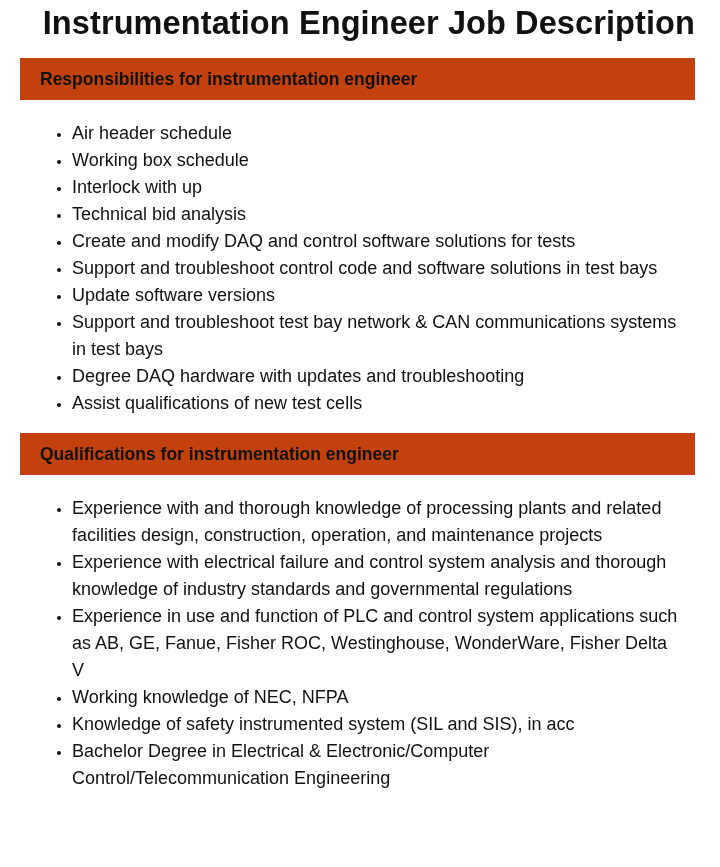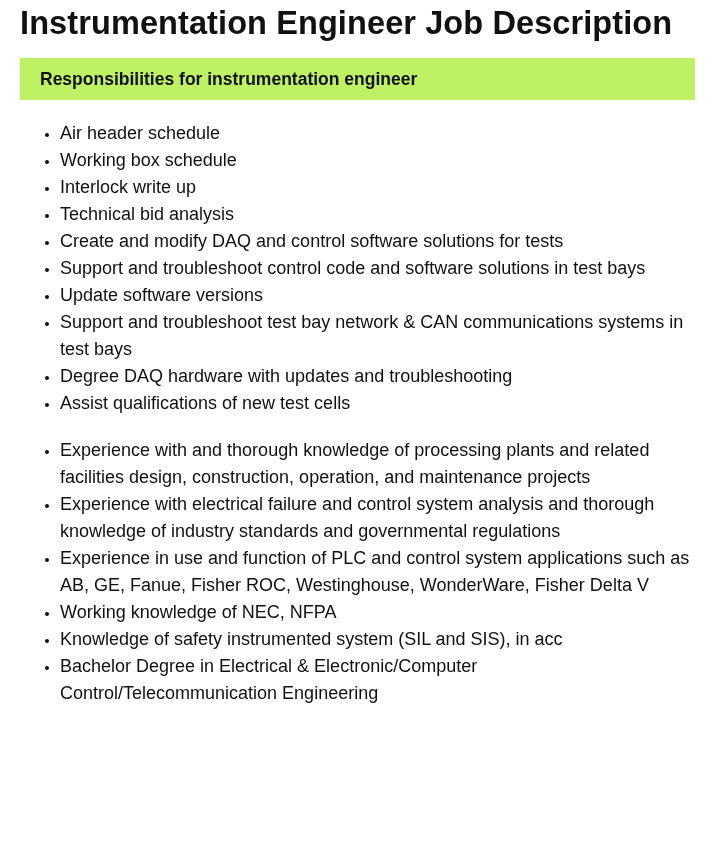--- a/index.html
+++ b/index.html
@@ -4,57 +4,58 @@
   <style>
     html, body { margin: 0; padding: 0; background: #ffffff; }
     body {
       width: 720px; height: 867px; overflow: hidden;
       font-family: "Liberation Sans", "DejaVu Sans", sans-serif;
       color: #111111;
     }
     .page { padding: 0 25px 0 20px; }
     h1 {
       margin: 0; padding-top: 4px;
-      font-size: 32.5px; font-weight: bold; text-align: left;
+      font-size: 32.5px; font-weight: bold; text-align: right;
       line-height: 38px; letter-spacing: 0.1px;
     }
     .intro {
       margin: 20px 0 0 0; font-size: 18px; line-height: 27px;
     }
     .section-header {
-      margin-top: 16px; background: #bef264;
+      margin-top: 16px; background: #c2410c;
       height: 42px; line-height: 42px;
       padding-left: 20px; font-size: 17.5px; font-weight: bold;
     }
-    ul { margin: 0; padding: 0 0 0 40px; list-style: disc; }
+    ul { margin: 12px; padding: 0 0 0 40px; list-style: disc; }
     ul.resp { margin-top: 20px; }
     ul.qual { margin-top: 20px; }
     li { font-size: 18px; line-height: 27px; padding-left: 0; }
     li::marker { font-size: 14px; }
   </style>
 </head>
 <body>
 
 <div class="page">
   <h1>Instrumentation Engineer Job Description</h1>
 
   <div class="section-header">Responsibilities for instrumentation engineer</div>
   <ul class="resp">
     <li>Air header schedule</li>
     <li>Working box schedule</li>
-    <li>Interlock write up</li>
+    <li>Interlock with up</li>
     <li>Technical bid analysis</li>
     <li>Create and modify DAQ and control software solutions for tests</li>
     <li>Support and troubleshoot control code and software solutions in test bays</li>
     <li>Update software versions</li>
     <li>Support and troubleshoot test bay network &amp; CAN communications systems in test bays</li>
     <li>Degree DAQ hardware with updates and troubleshooting</li>
     <li>Assist qualifications of new test cells</li>
   </ul>
 
+  <div class="section-header">Qualifications for instrumentation engineer</div>
   <ul class="qual">
     <li>Experience with and thorough knowledge of processing plants and related facilities design, construction, operation, and maintenance projects</li>
     <li>Experience with electrical failure and control system analysis and thorough knowledge of industry standards and governmental regulations</li>
     <li>Experience in use and function of PLC and control system applications such as AB, GE, Fanue, Fisher ROC, Westinghouse, WonderWare, Fisher Delta V</li>
     <li>Working knowledge of NEC, NFPA</li>
     <li>Knowledge of safety instrumented system (SIL and SIS), in acc</li>
     <li>Bachelor Degree in Electrical &amp; Electronic/Computer Control/Telecommunication Engineering</li>
   </ul>
 </div>
 

